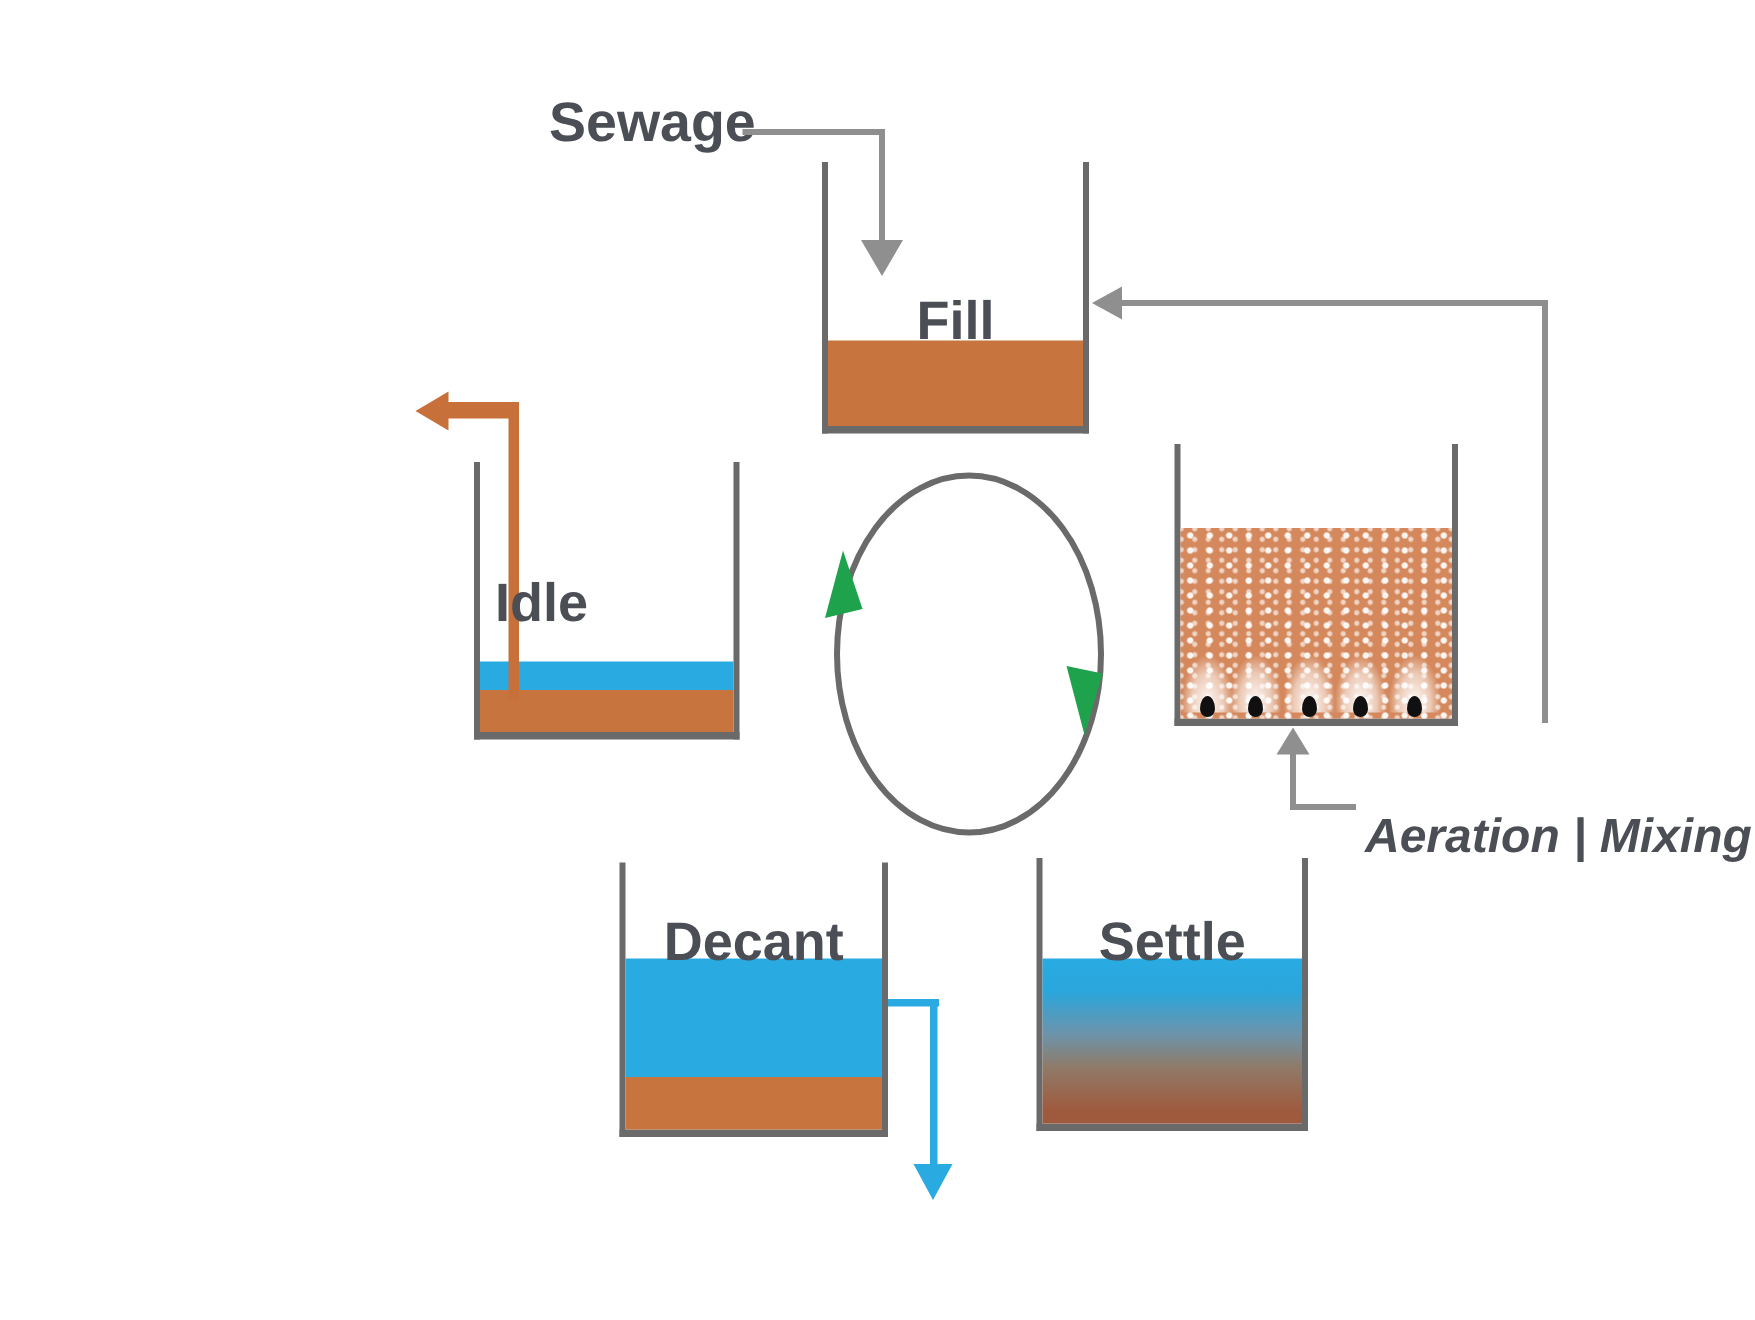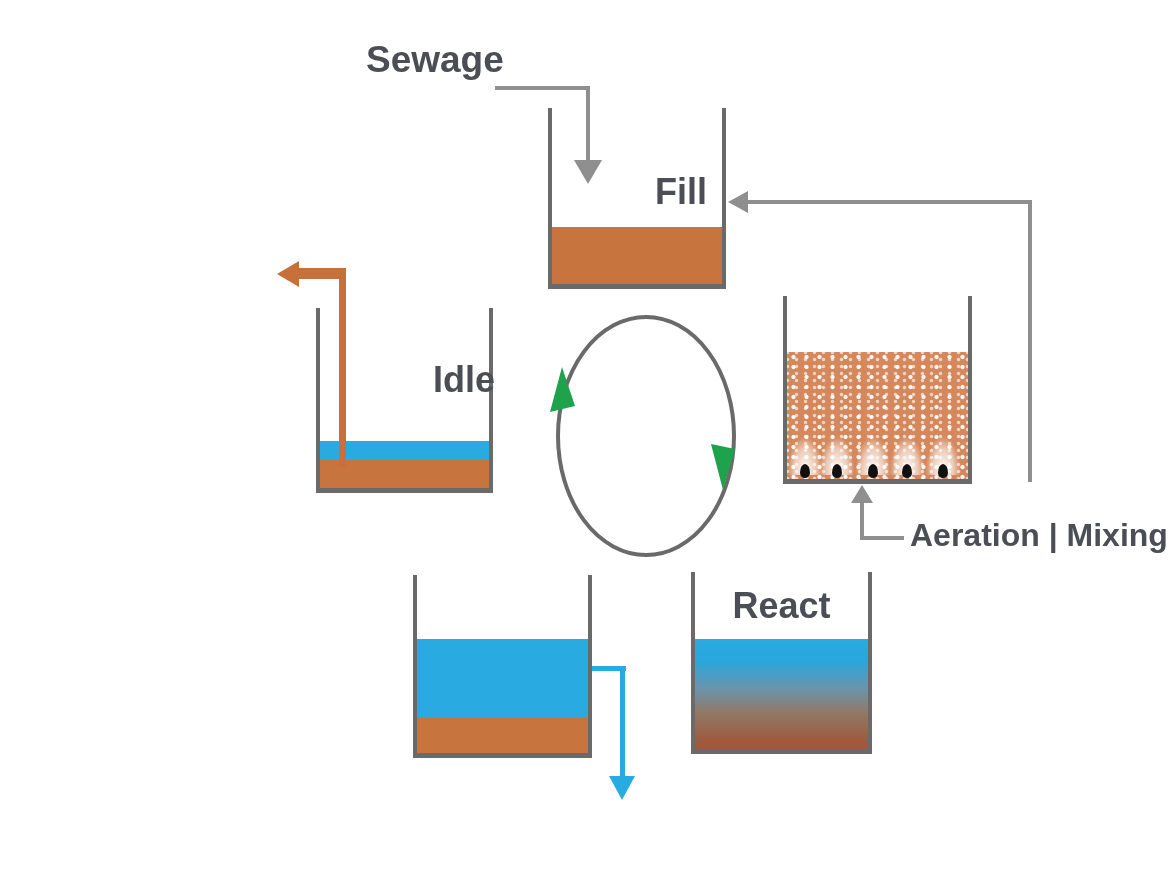--- a/index.html
+++ b/index.html
@@ -5,21 +5,21 @@
   :root{
     --water_blue:#29abe2; --sludge_brown:#c8743f; --mixed_liquor:#d4885c;
     --arrow_orange:#c8703a; --cycle_green:#1fa24c; --line_gray:#8f8f8f;
     --wall_gray:#6a6a6a; --text_dark:#4b4f55; --settle_bottom:#9f5a3e;
   }
   html,body{margin:0;padding:0;background:#ffffff;}
   #canvas{
     position:relative;width:1170px;height:880px;background:#ffffff;overflow:hidden;
     font-family:"Liberation Sans", sans-serif;font-weight:bold;color:var(--text_dark);
   }
-  .lbl{position:absolute;white-space:nowrap;line-height:1.1;}
+  .lbl{position:absolute;white-space:nowrap;line-height:1.1;margin-top:22px;}
   .tank{position:absolute;border-left:4px solid var(--wall_gray);
         border-right:4px solid var(--wall_gray);border-bottom:5px solid var(--wall_gray);
         box-sizing:border-box;}
   .liquid{position:absolute;left:0;right:0;}
   .pipe{position:absolute;}
   .tri{position:absolute;width:0;height:0;}
   
   .sew-h{left:495px;top:86px;width:95px;height:4px;background:var(--line_gray);}
   .sew-v{left:586px;top:86px;width:4px;height:78px;background:var(--line_gray);}
   .sew-a{left:574px;top:160px;border-left:14px solid transparent;border-right:14px solid transparent;border-top:24px solid var(--line_gray);}
@@ -60,35 +60,35 @@
 <div id="canvas">
 
   <div class="lbl" style="left:366px;top:40px;font-size:37px;">Sewage</div>
   <div class="pipe sew-h"></div>
   <div class="pipe sew-v"></div>
   <div class="tri sew-a"></div>
 
   <div class="tank" style="left:548px;top:108px;width:178px;height:181px;">
     <div class="liquid" style="bottom:0;height:57px;background:var(--sludge_brown);"></div>
   </div>
-  <div class="lbl" style="left:548px;top:172px;width:178px;text-align:center;font-size:36px;padding-left:44px;">Fill</div>
+  <div class="lbl" style="left:548px;top:172px;width:178px;text-align:center;font-size:36px;">Fill</div>
 
   <div class="tri ret-a"></div>
   <div class="pipe ret-h"></div>
   <div class="pipe ret-v"></div>
 
   <div class="tri slu-a"></div>
   <div class="pipe slu-h"></div>
 
   <div class="tank" style="left:316px;top:308px;width:177px;height:185px;">
     <div class="liquid" style="bottom:28px;height:19px;background:var(--water_blue);"></div>
     <div class="liquid" style="bottom:0;height:28px;background:var(--sludge_brown);"></div>
   </div>
   <div class="pipe slu-v"></div>
-  <div class="lbl" style="left:330px;top:360px;width:165px;text-align:right;font-size:36px;">Idle</div>
+  <div class="lbl" style="left:330px;top:360px;width:165px;text-align:left;font-size:36px;">Idle</div>
 
   <svg style="left:545px;top:305px;" width="200" height="262" viewBox="0 0 200 262">
     <ellipse cx="101" cy="131" rx="88" ry="119" fill="none" stroke="var(--wall_gray)" stroke-width="4"></ellipse>
     <polygon points="17,62 5,107 30,101" fill="var(--cycle_green)"></polygon>
     <polygon points="178,185 166,139 190,144" fill="var(--cycle_green)"></polygon>
   </svg>
 
   <div class="tank" style="left:783px;top:296px;width:189px;height:188px;">
     <div class="liquid react-liquid" style="bottom:0;height:127px;">
       <div class="diffuser" style="left:5px;">
@@ -110,29 +110,30 @@
       <div class="diffuser" style="left:143px;">
           <div class="spray"></div>
           <div class="dot"></div>
         </div>
     </div>
   </div>
 
   <div class="tri aer-a"></div>
   <div class="pipe aer-v"></div>
   <div class="pipe aer-h"></div>
-  <div class="lbl" style="left:910px;top:518px;font-size:32px;">Aeration | Mixing</div>
+  <div class="lbl" style="left:910px;top:518px;font-size:32px;font-style:italic;">Aeration | Mixing</div>
 
   <div class="tank" style="left:413px;top:575px;width:179px;height:183px;">
     <div class="liquid" style="bottom:35px;height:79px;background:var(--water_blue);"></div>
     <div class="liquid" style="bottom:0;height:35px;background:var(--sludge_brown);"></div>
   </div>
+  <div class="lbl" style="left:413px;top:586px;width:179px;text-align:center;font-size:36px;">Decant</div>
 
   <div class="pipe dec-h"></div>
   <div class="pipe dec-v"></div>
   <div class="tri dec-a"></div>
 
   <div class="tank" style="left:691px;top:572px;width:181px;height:182px;">
     <div class="liquid" style="bottom:0;height:110px;background:linear-gradient(180deg, var(--water_blue) 0%, #2aa6dc 20%, #6d93aa 46%, #8f7a68 66%, var(--settle_bottom) 92%);"></div>
   </div>
-  <div class="lbl" style="left:691px;top:586px;width:181px;text-align:center;font-size:36px;">React</div>
+  <div class="lbl" style="left:691px;top:586px;width:181px;text-align:center;font-size:36px;">Settle</div>
 
 </div>
 
 </body></html>

